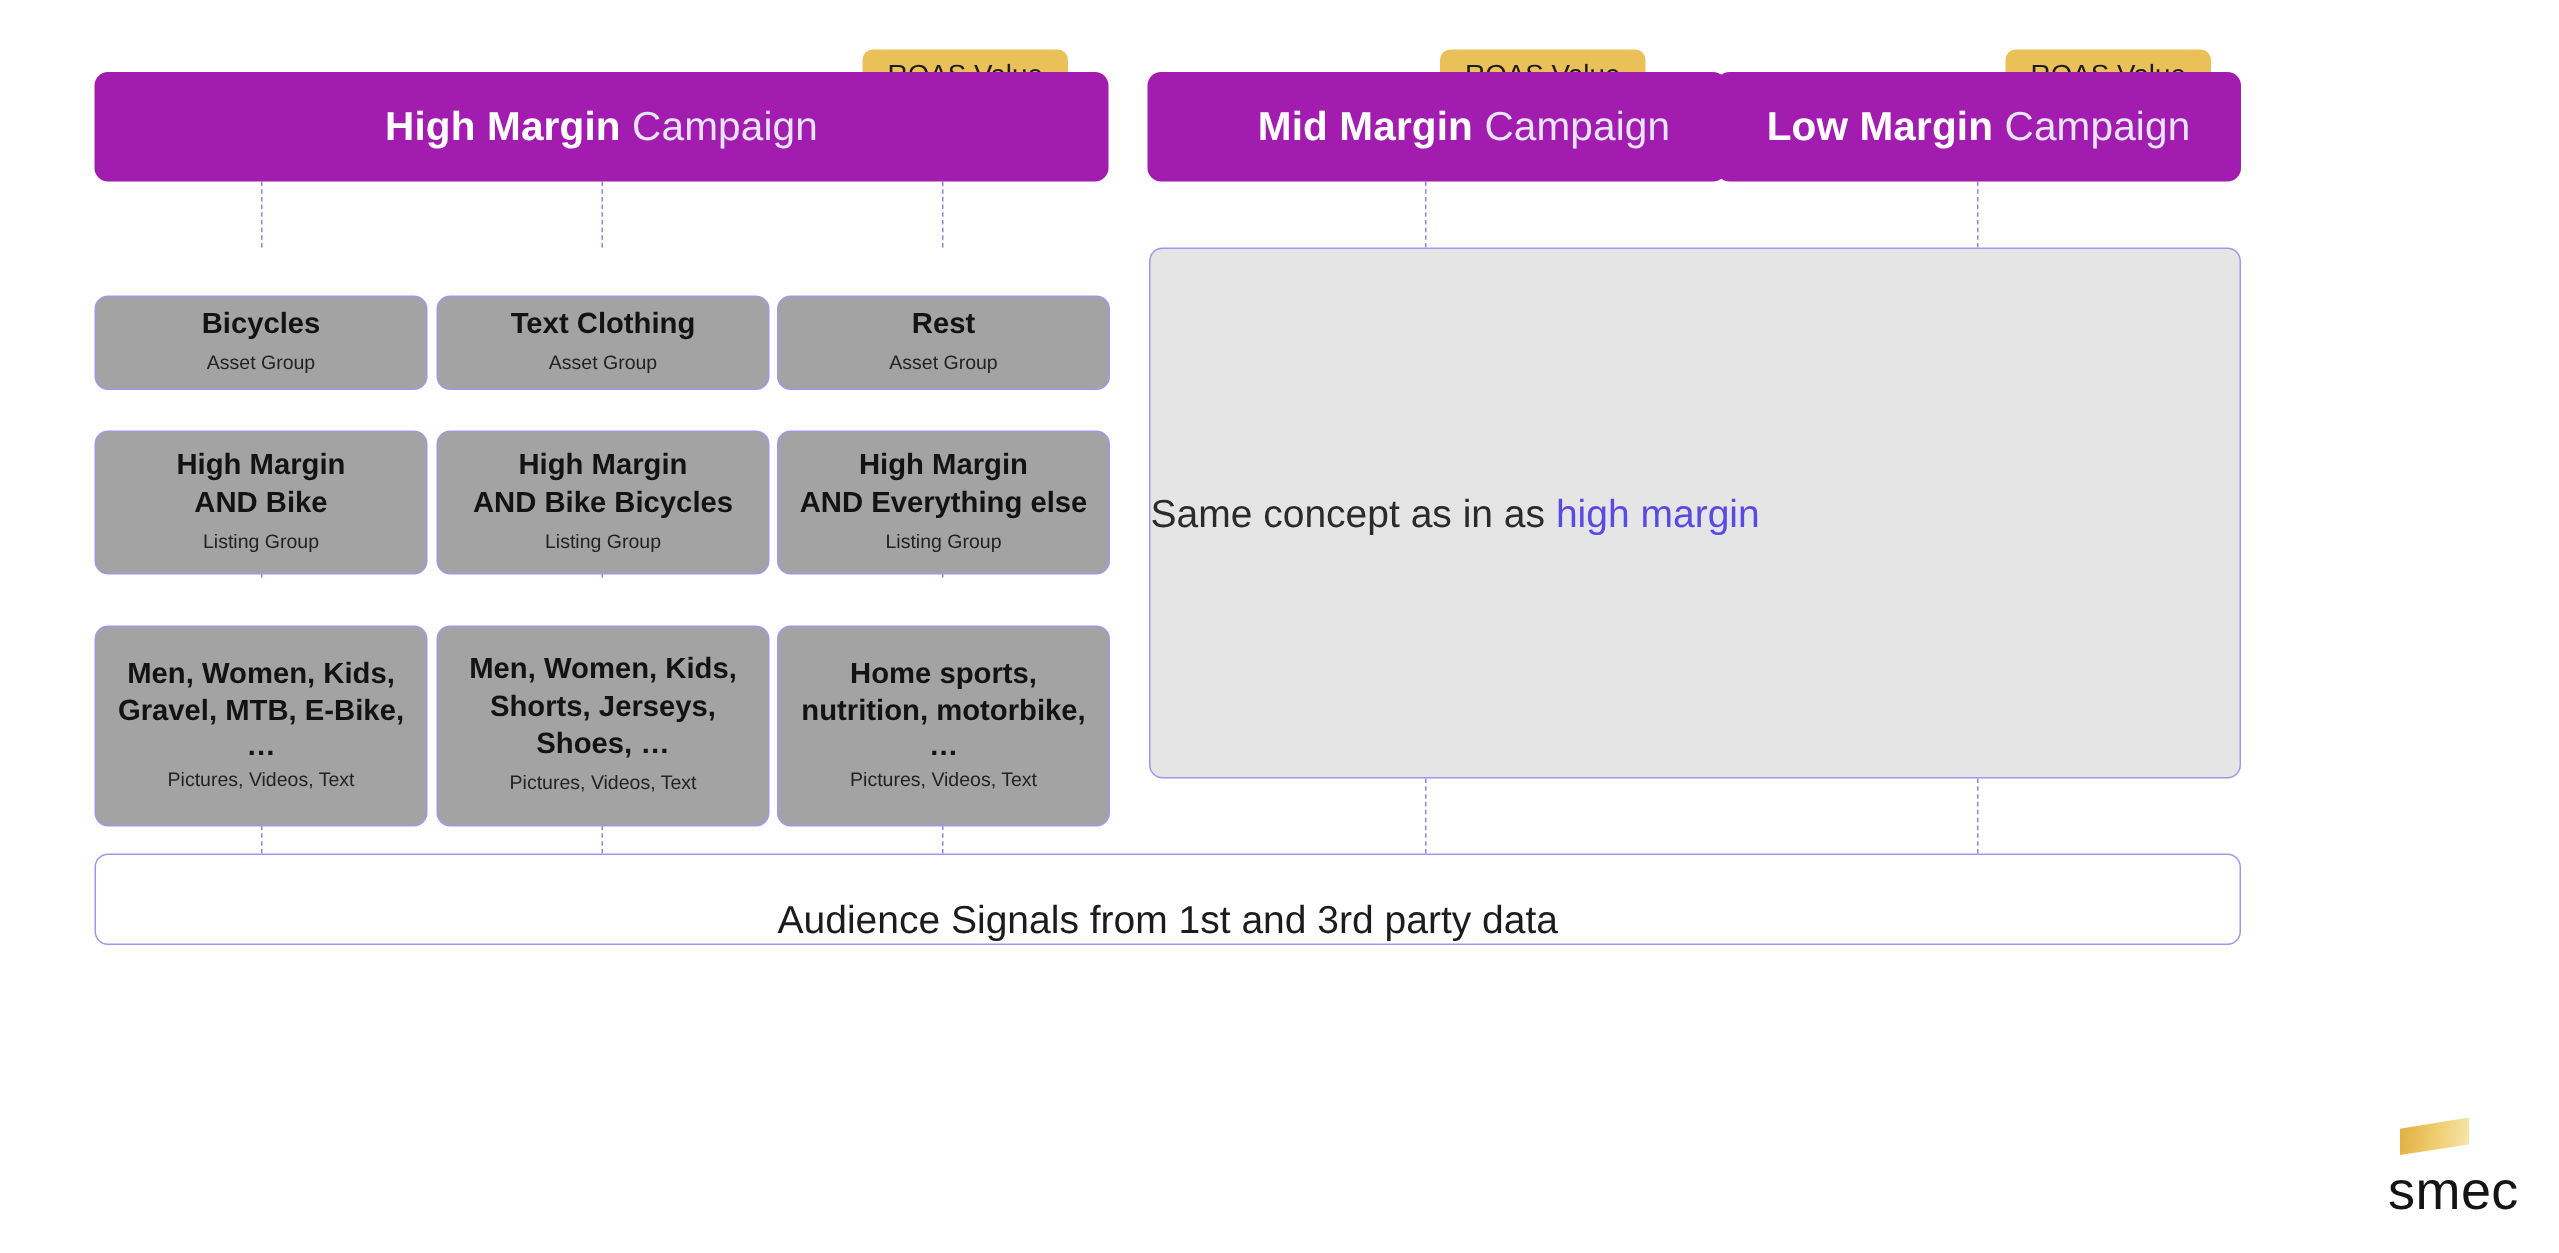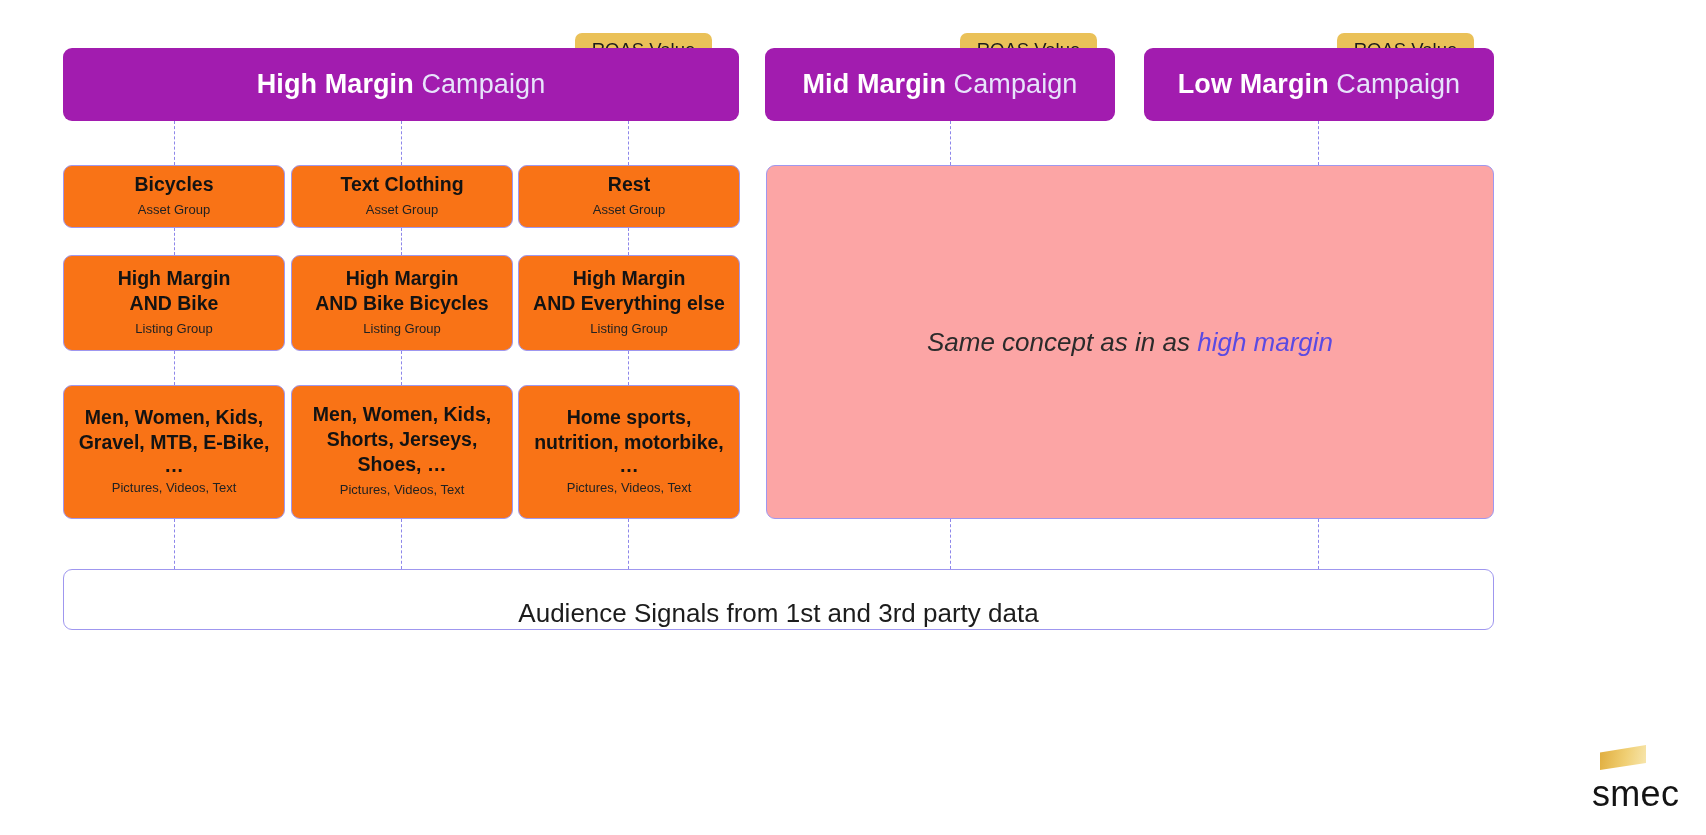--- a/index.html
+++ b/index.html
@@ -62,29 +62,30 @@
     height: 37px;
     padding-bottom: 3px;
     box-sizing: border-box;
   }
 
   
   .card {
     position: absolute;
     border: 1.6px solid #9f97ef;
     border-radius: 9px;
-    background: #f97316;
+    background: #a3a3a3;
     display: flex;
     flex-direction: column;
     align-items: center;
     justify-content: center;
     text-align: center;
     box-sizing: border-box;
     z-index: 3;
     padding: 4px 8px;
+    margin-top: 32px;
   }
   .card .title {
     font-size: 19.5px;
     font-weight: 700;
     line-height: 25px;
     color: #131313;
   }
   .card .sub {
     font-size: 13px;
     font-weight: 400;
@@ -102,27 +103,26 @@
     font-weight: 700;
     line-height: 20px;
     color: #131313;
   }
 
   
   .panel {
     position: absolute;
     border: 1.6px solid #9f97ef;
     border-radius: 9px;
-    background: #fca5a5;
-    display: flex;
-    align-items: center;
-    justify-content: center;
-    z-index: 3;
-    box-sizing: border-box;
-    font-style: italic;
+    background: #e5e5e5;
+    display: flex;
+    align-items: center;
+    justify-content: flex-start;
+    z-index: 3;
+    box-sizing: border-box;
   }
   .panel-text {
     font-size: 26px;
     font-weight: 400;
     color: #2b2b2b;
     white-space: nowrap;
   }
   .panel-text .accent { color: #5a4ae3; }
 
   
@@ -206,21 +206,21 @@
     <span>ROAS Value</span>
   </div>
   <div class="roas" style="left:1337px; top:33px; width:137px;">
     <span>ROAS Value</span>
   </div>
 
   <div class="campaign" style="left:63px; top:48px; width:676px; height:73px;">
     <span class="campaign-text"><span class="strong">High Margin</span> <span class="light">Campaign</span></span>
   </div>
 
-  <div class="campaign" style="left:765px; top:48px; width:350px; height:73px;">
+  <div class="campaign" style="left:765px; top:48px; width:350px; height:73px;padding-left:36px;">
     <span class="campaign-text"><span class="strong">Mid Margin</span> <span class="light">Campaign</span></span>
   </div>
 
   <div class="campaign" style="left:1144px; top:48px; width:350px; height:73px;">
     <span class="campaign-text"><span class="strong">Low Margin</span> <span class="light">Campaign</span></span>
   </div>
 
   <div class="card" style="left:63px; top:165px; width:222px; height:63px;">
     <div class="title">Bicycles</div>
     <div class="sub">Asset Group</div>

